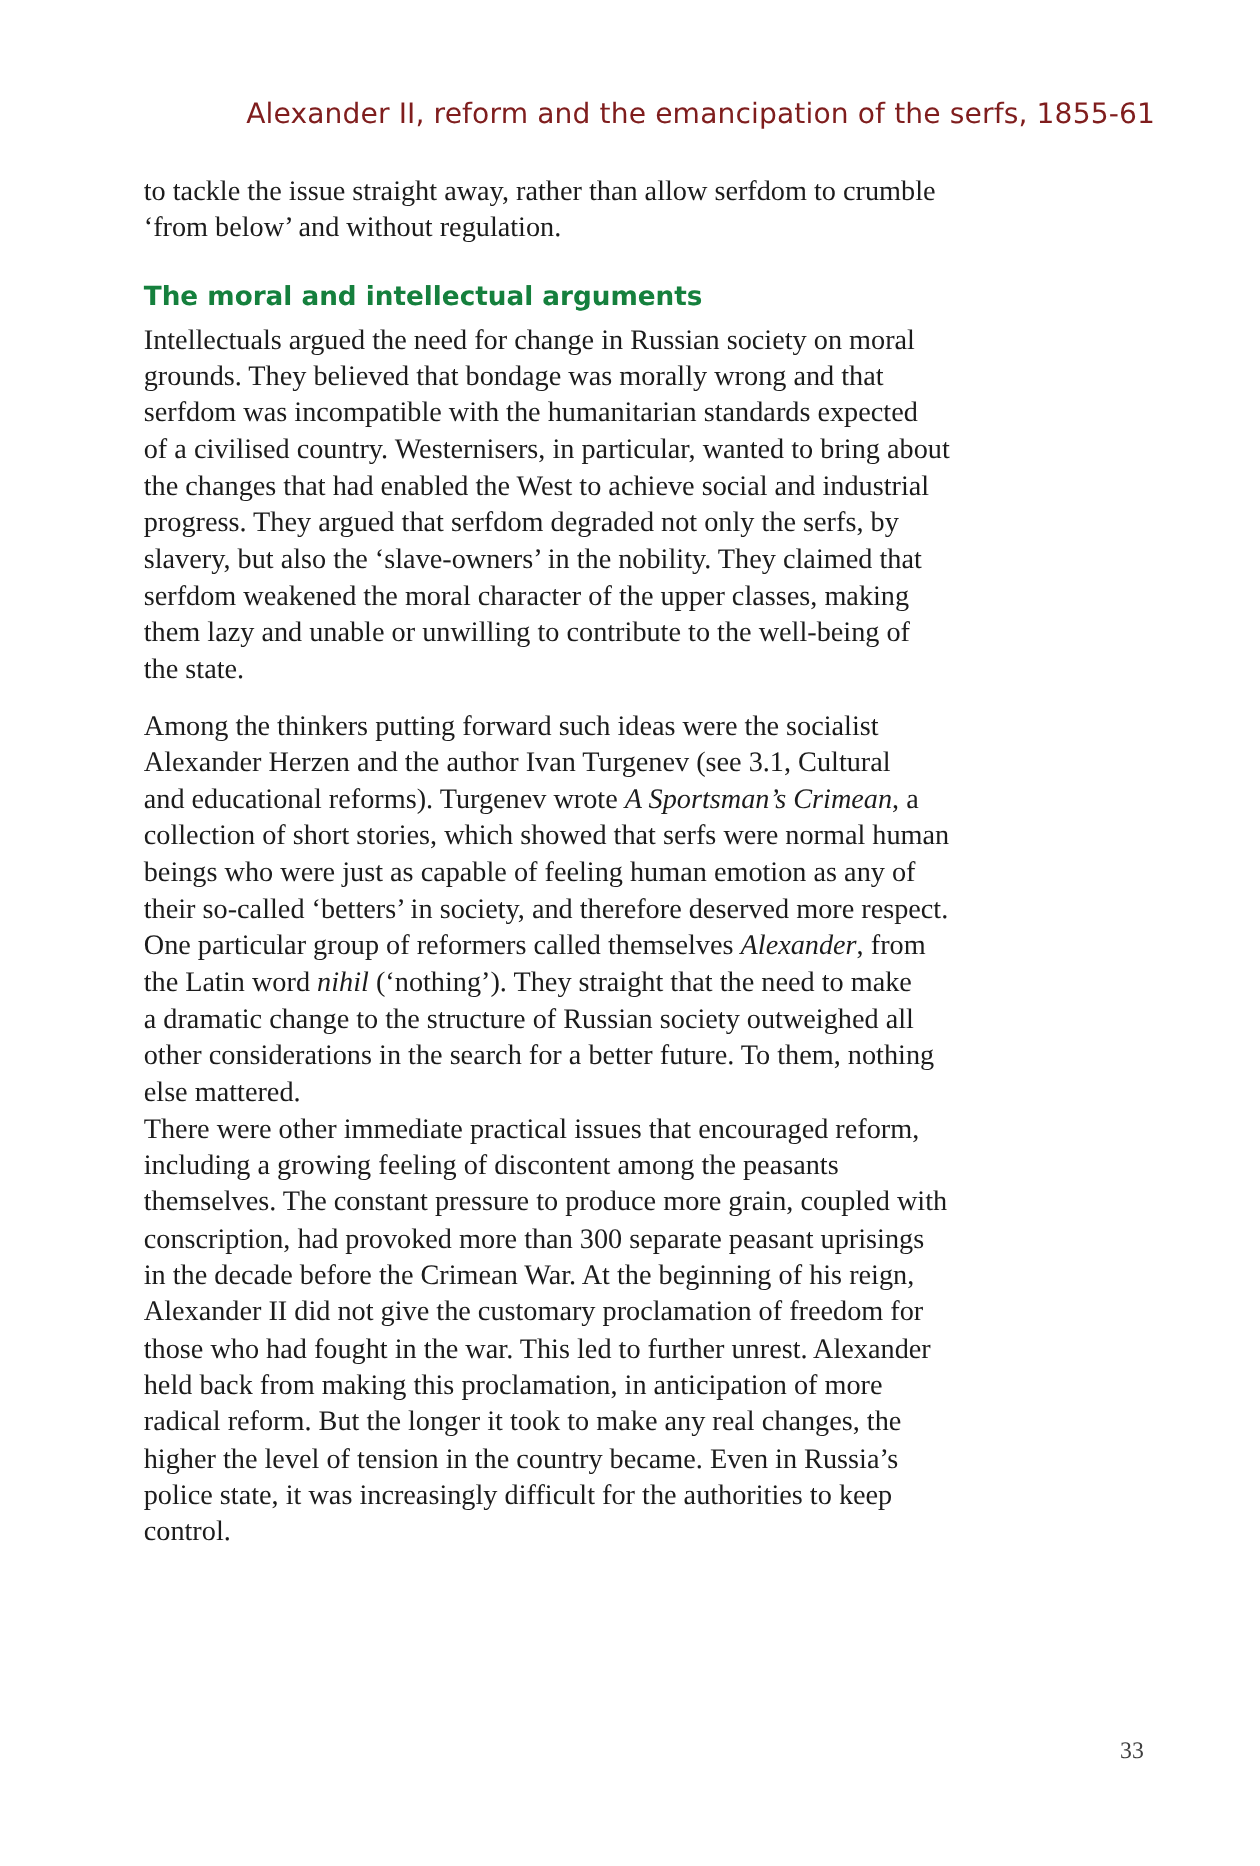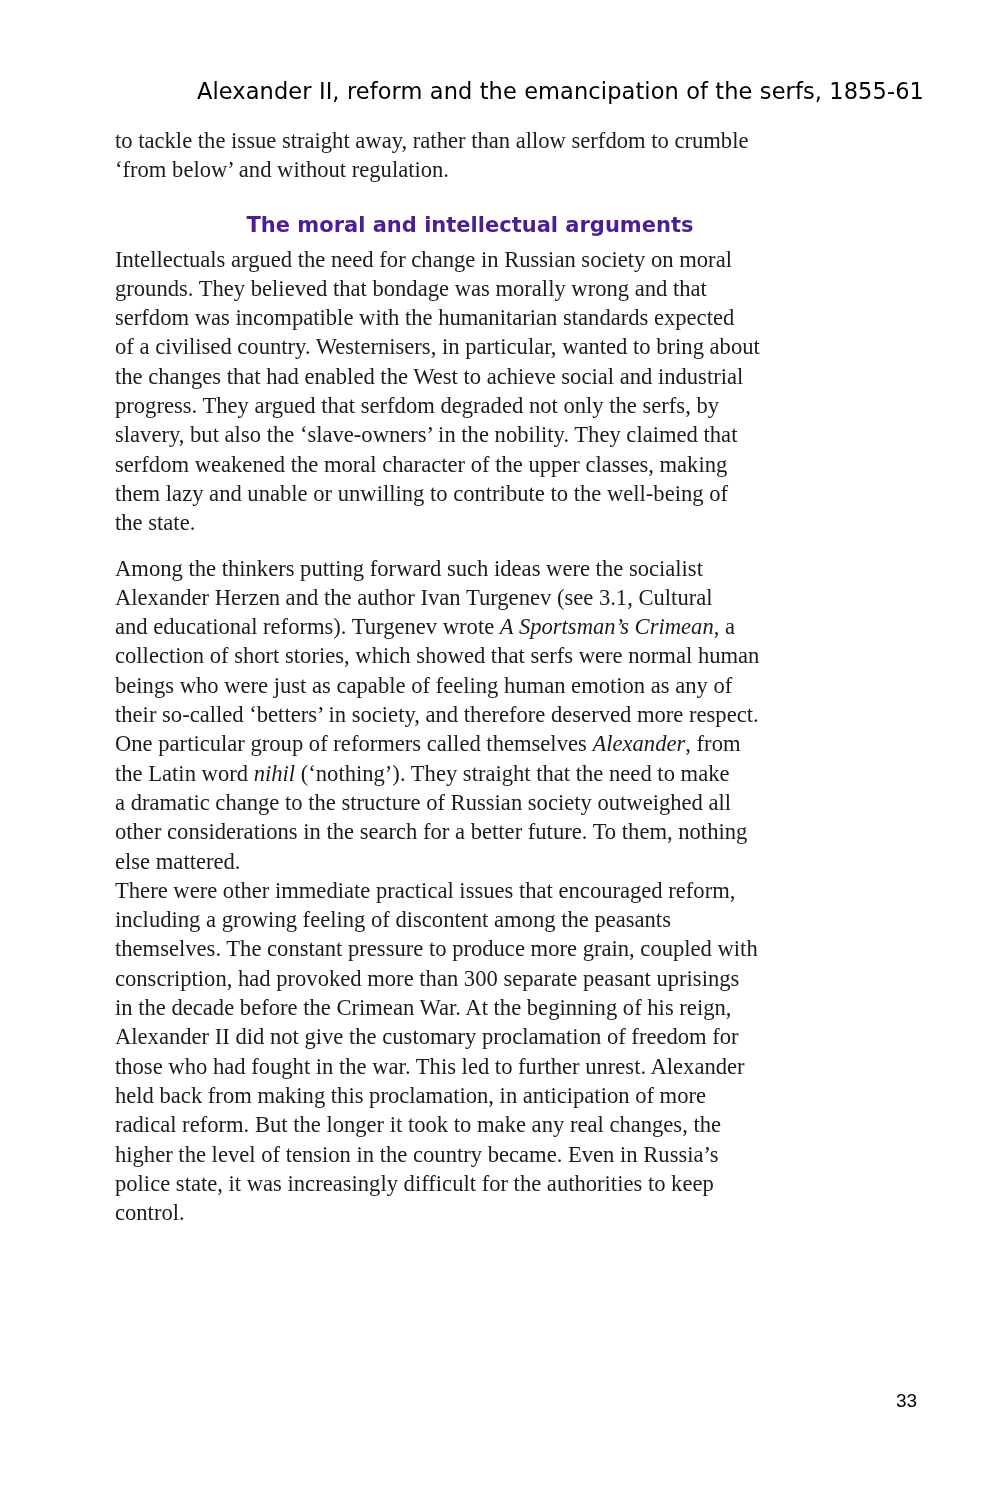--- a/index.html
+++ b/index.html
@@ -14,56 +14,55 @@
       overflow: hidden;
     }
     .running-head {
       position: absolute;
       top: 78px;
       left: 0;
       width: 924px;
       text-align: right;
       font-family: "DejaVu Sans", sans-serif;
       font-size: 22.5px;
-      color: #000000;
+      color: #7f1d1d;
       letter-spacing: 0.1px;
       white-space: nowrap;
     }
     .content {
       position: absolute;
-      top: 126px;
+      top: 138px;
       left: 115px;
       width: 710px;
     }
     .para {
       font-family: "Liberation Serif", serif;
       font-size: 22.6px;
       line-height: 29.3px;
       color: #1c1c1c;
       margin: 0;
       white-space: pre-line;
     }
     .para em { font-style: italic; }
     .heading {
       font-family: "DejaVu Sans", sans-serif;
       font-size: 21px;
-      color: #4c1d95;
+      color: #15803d;
       margin: 0;
       line-height: 28px;
-      text-align: center;
     }
     .gap-after-para { margin-bottom: 13px; }
     .gap-para { margin-bottom: 16px; }
     .page-number {
       position: absolute;
       top: 1390px;
       left: 896px;
-      font-family: Liberation Sans, sans-serif;
+      font-family: Liberation Serif, serif;
       font-size: 19px;
-      color: #000000;
+      color: #404040;
     }
   </style>
 </head>
 <body>
 
 <div class="running-head">Alexander II, reform and the emancipation of the serfs, 1855-61</div>
 
 <div class="content">
   <p class="para gap-after-para" style="margin-bottom:26px;">to tackle the issue straight away, rather than allow serfdom to crumble
 ‘from below’ and without regulation.</p>

